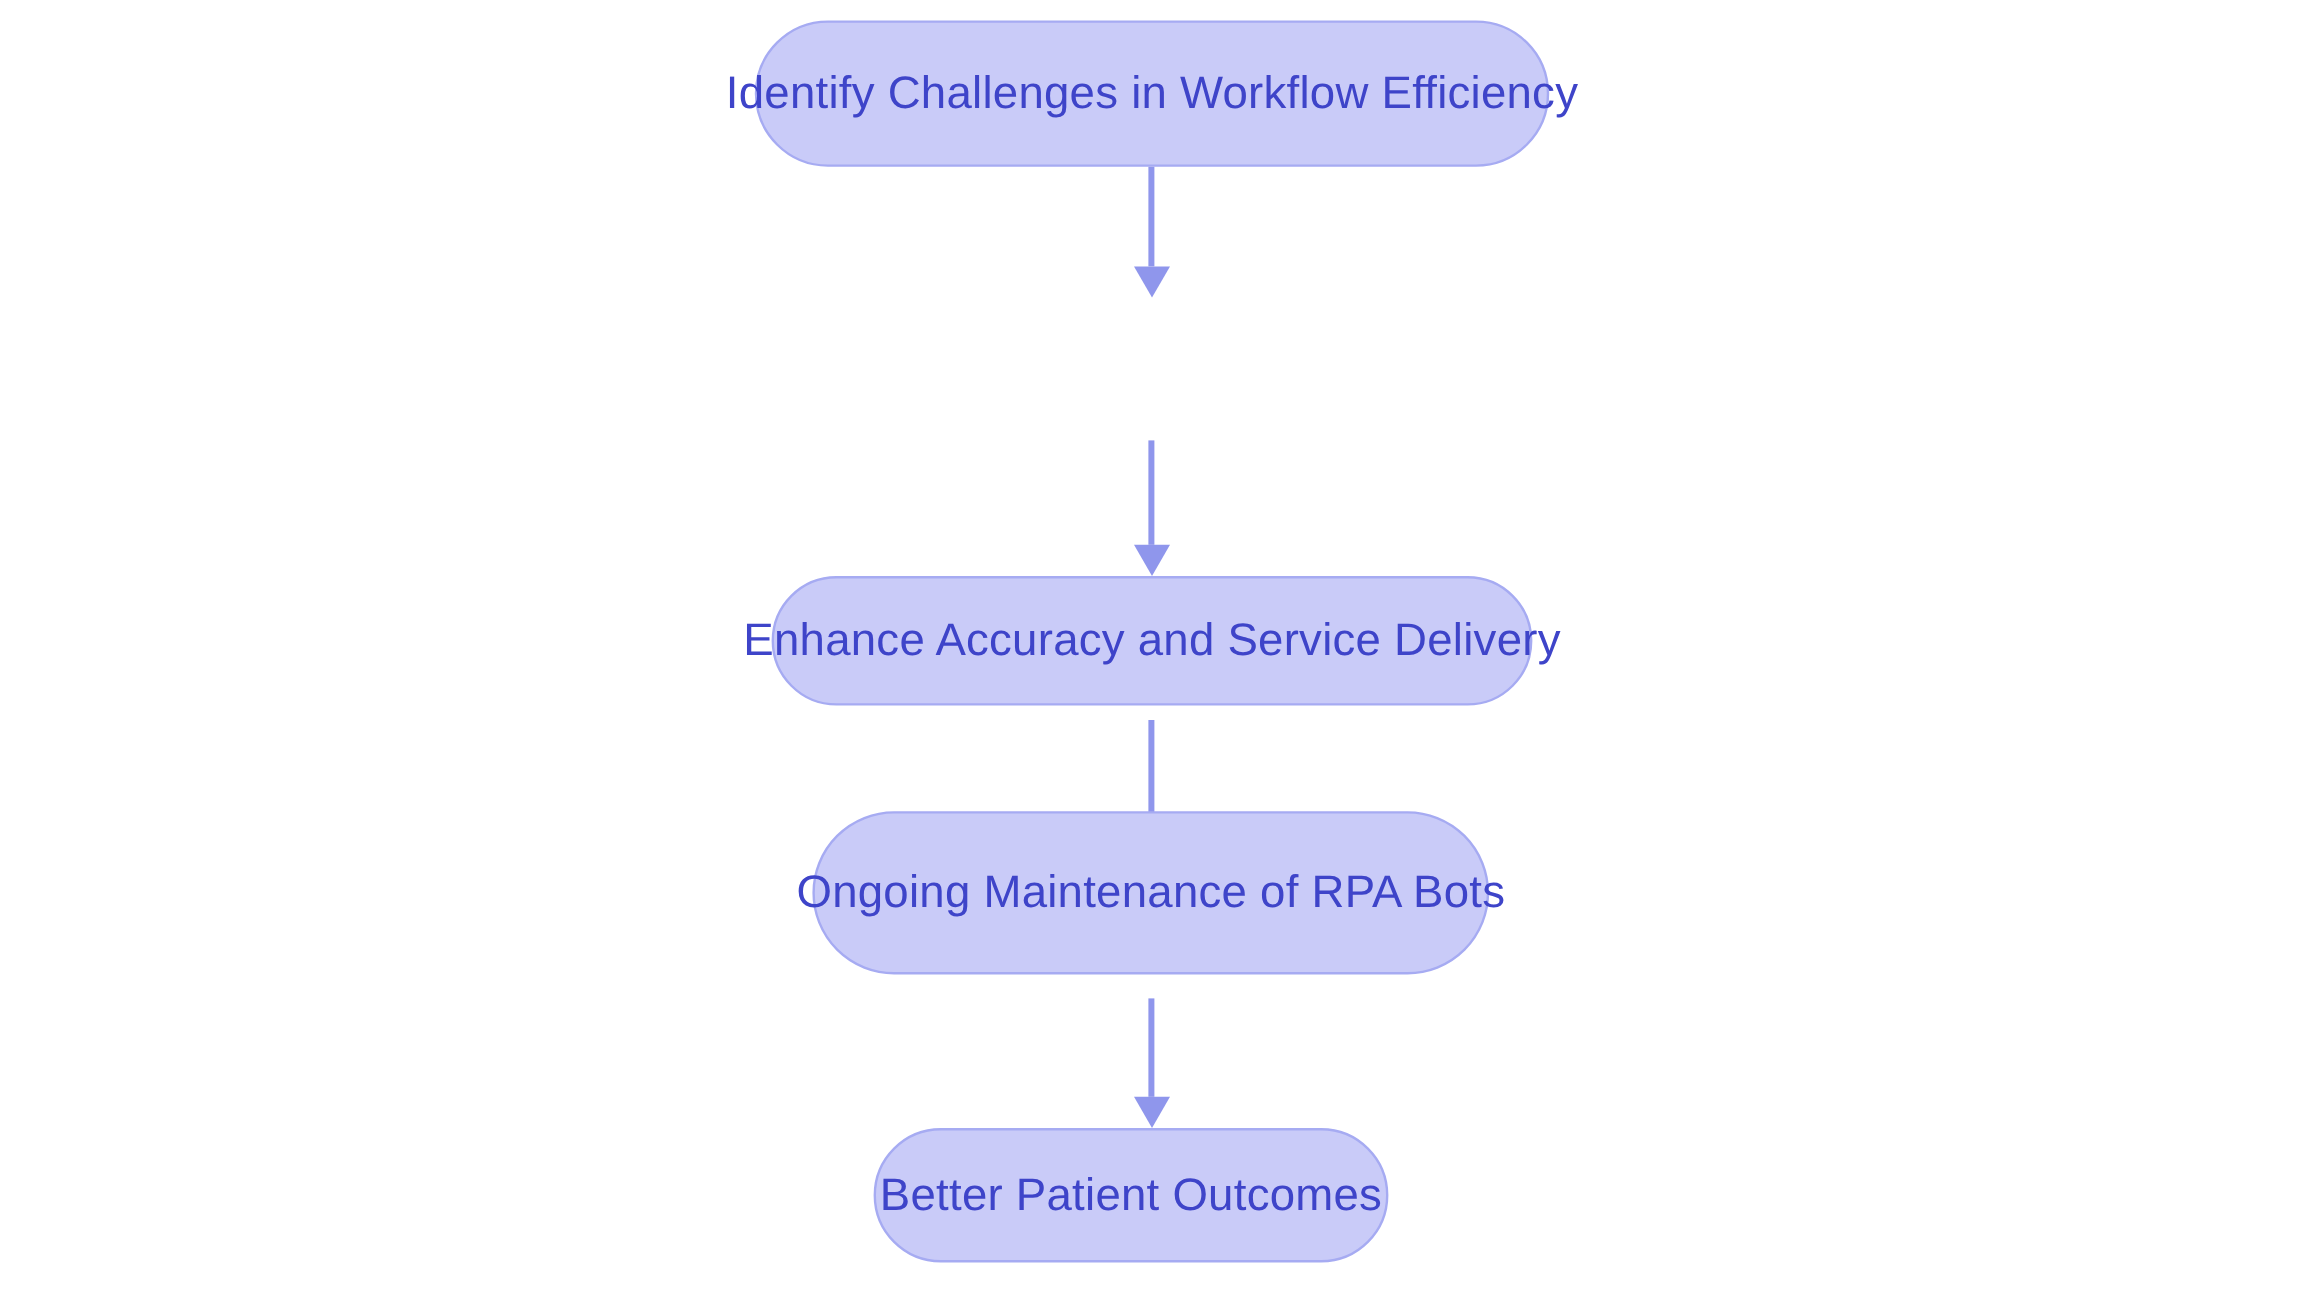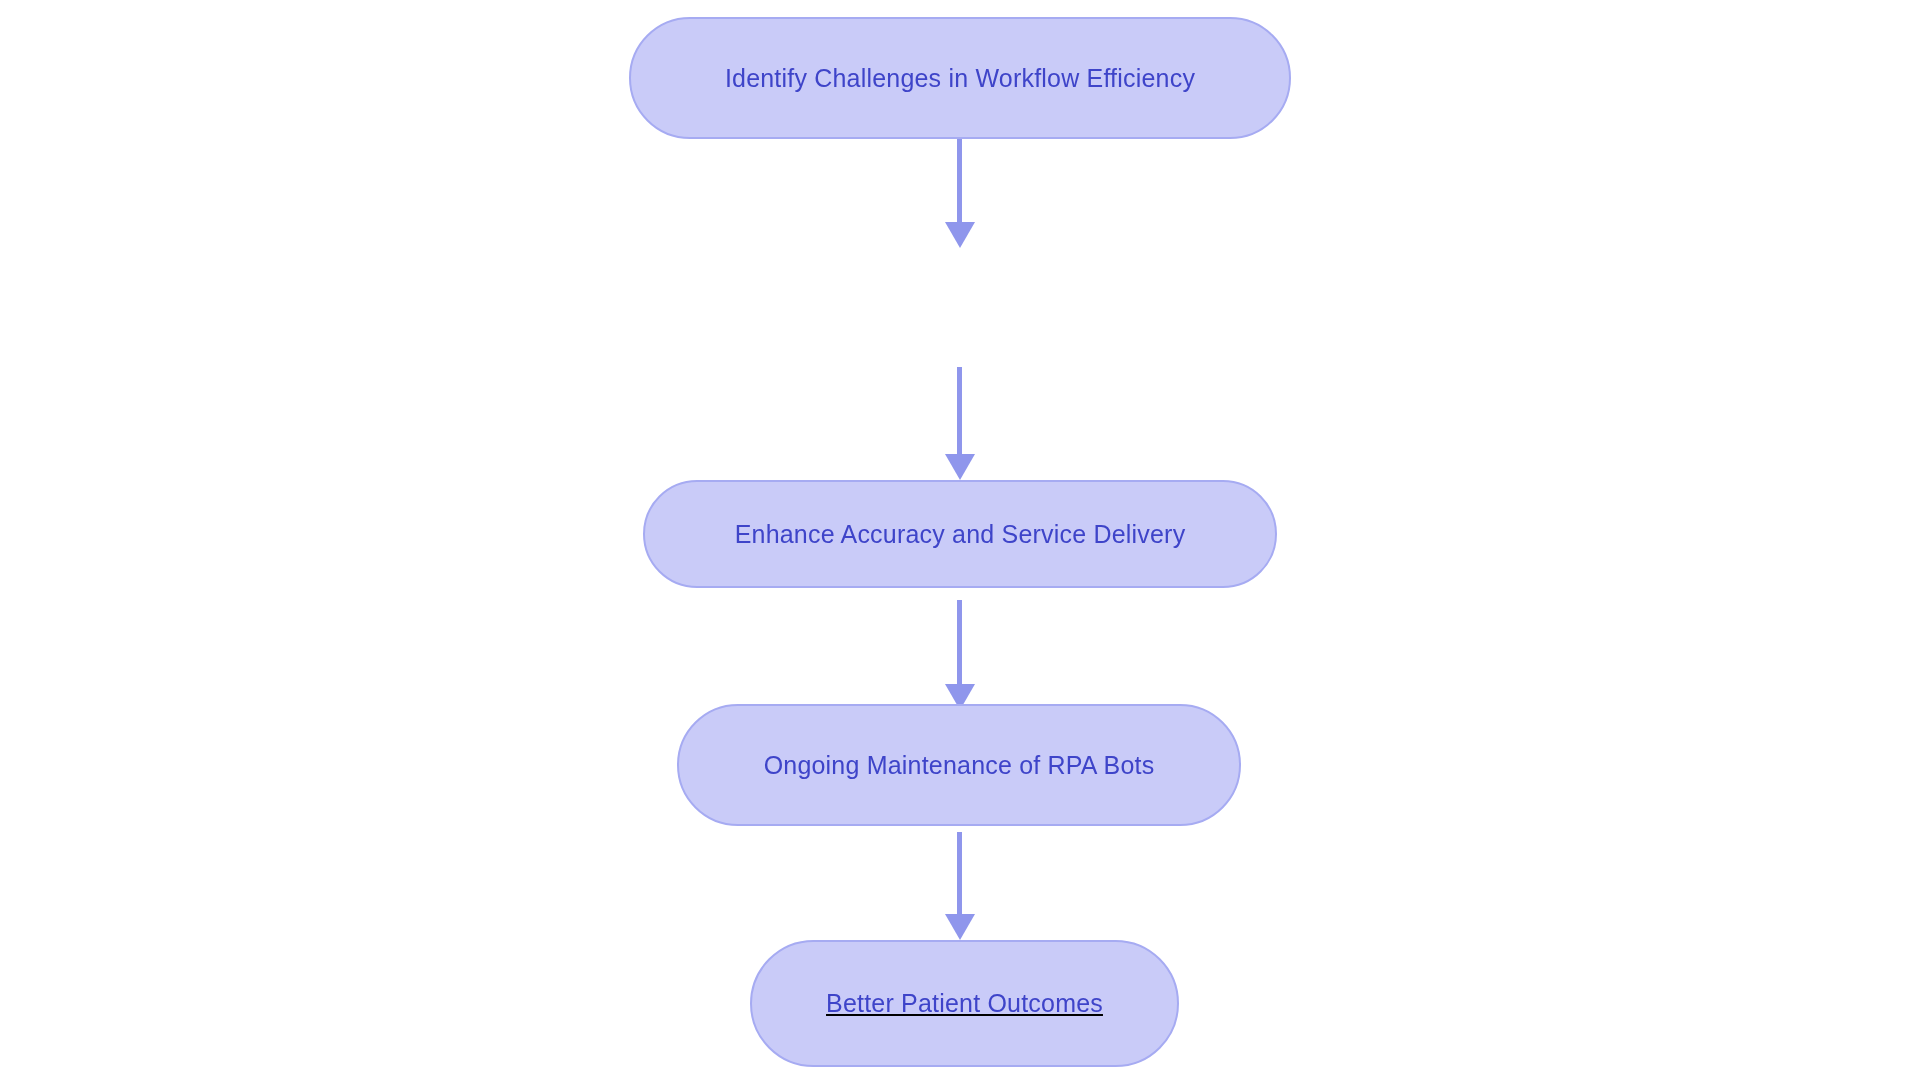--- a/index.html
+++ b/index.html
@@ -28,31 +28,31 @@
     background: var(--node-fill);
     border: 2px solid var(--node-border);
     border-radius: 999px;
     display: flex;
     align-items: center;
     justify-content: center;
     text-align: center;
   }
   .node-label {
     color: var(--node-text);
-    font-size: 25px;
+    font-size: 38px;
     font-weight: 500;
     letter-spacing: 0.2px;
     white-space: nowrap;
   }
   
   .n0 { left: 629px; top: 17px;  width: 662px; height: 122px; }
   .n1 { left: 744px; top: 248px; width: 429px; height: 119px; }
   .n2 { left: 643px; top: 480px; width: 634px; height: 108px; }
-  .n3 { left: 677px; top: 704px; width: 564px; height: 122px; }
-  .n4 { left: 750px; top: 940px; width: 429px; height: 127px; text-decoration: underline; }
+  .n3 { left: 677px; top: 676px; width: 564px; height: 136px; }
+  .n4 { left: 728px; top: 940px; width: 429px; height: 112px; }
 
   .arrow {
     position: absolute;
     left: 944px;
     width: 31px;
     display: flex;
     flex-direction: column;
     align-items: center;
   }
   .a0 { top: 139px; height: 109px; }

